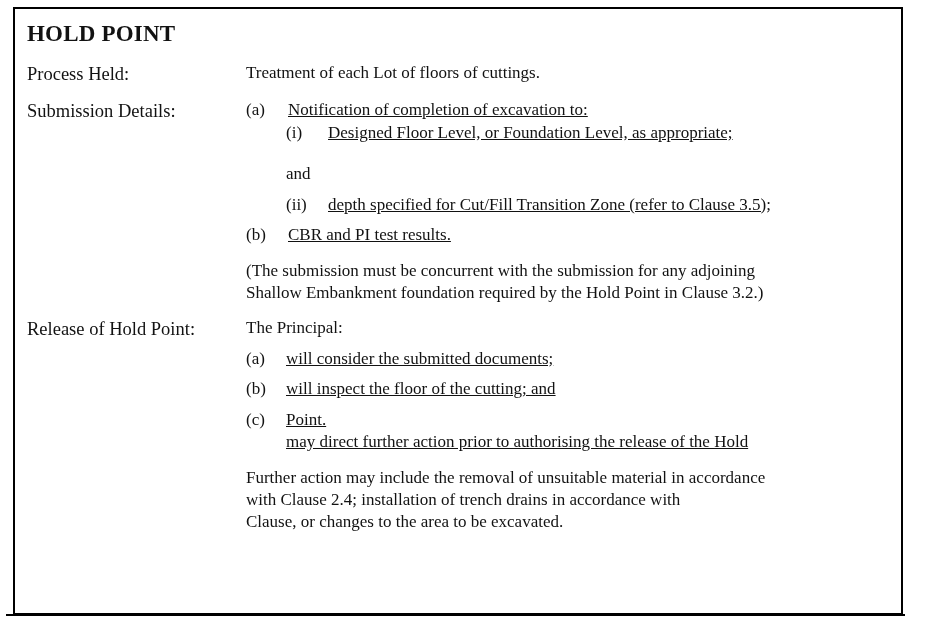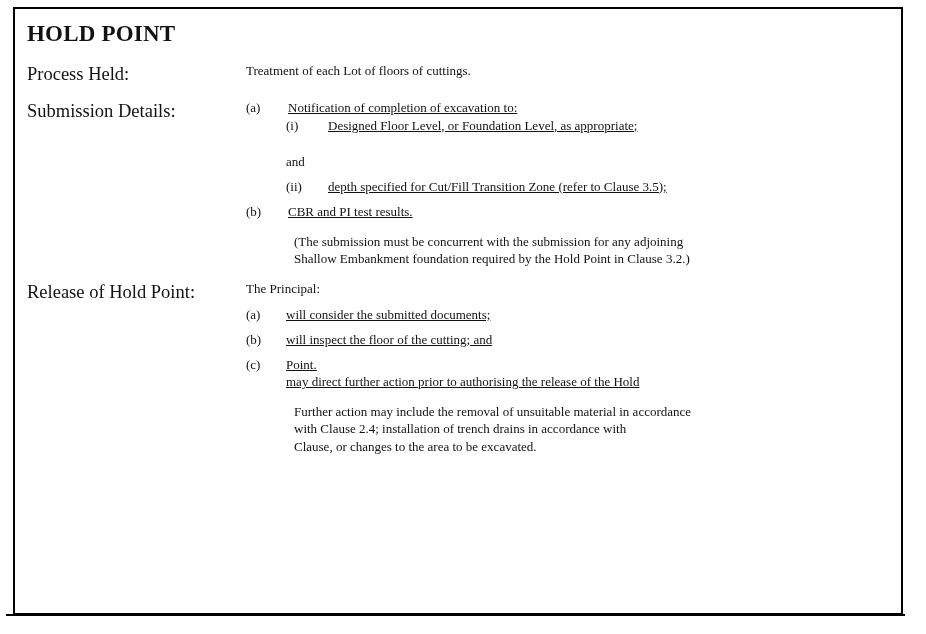--- a/index.html
+++ b/index.html
@@ -60,21 +60,21 @@
   }
   .row-label {
     width: 219px;
     flex: 0 0 219px;
     font-size: 18.5px;
     line-height: 1.30;
     padding-top: 0;
   }
   .row-content {
     flex: 1 1 auto;
-    font-size: 13px;
+    font-size: 17px;
     line-height: 1.32;
     min-width: 0;
   }
 
   .plain-line {
     margin: 0;
   }
 
   
   .li {
@@ -103,21 +103,21 @@
   .sub {
     margin-left: 40px;
   }
   .sub-line {
     margin-top: 19px;
   }
 
   .para {
     margin-top: 13px;
   }
-  .para .l { display: block; margin-left: 48px; }
+  .para .l { display: block; }
 
   .tight .l { display: block; }
 </style>
 </head>
 <body>
 
 <div class="hp-box">
   <div class="hp-inner">
 
     <div class="hp-title">HOLD POINT</div>

